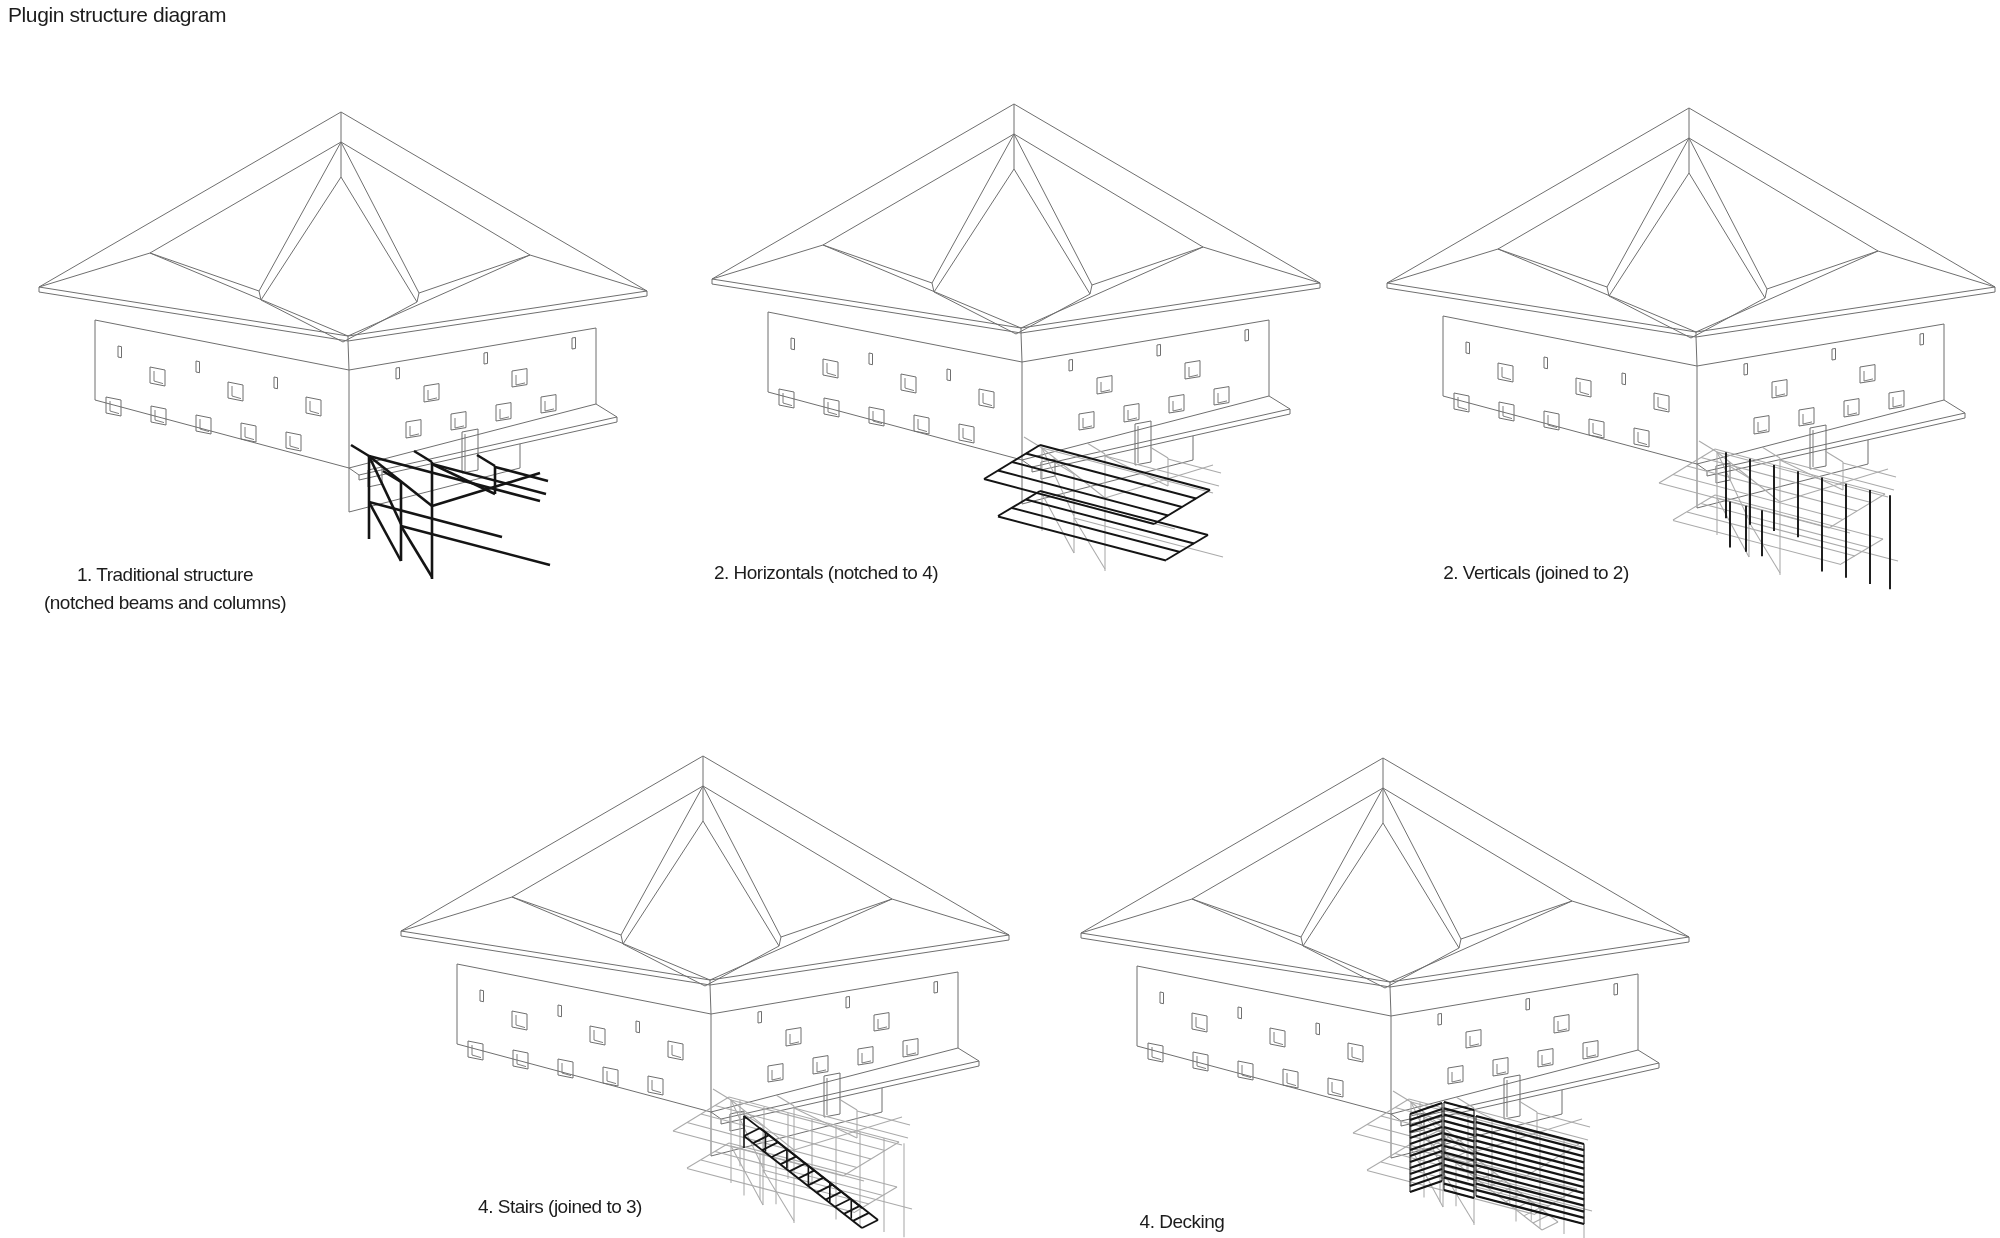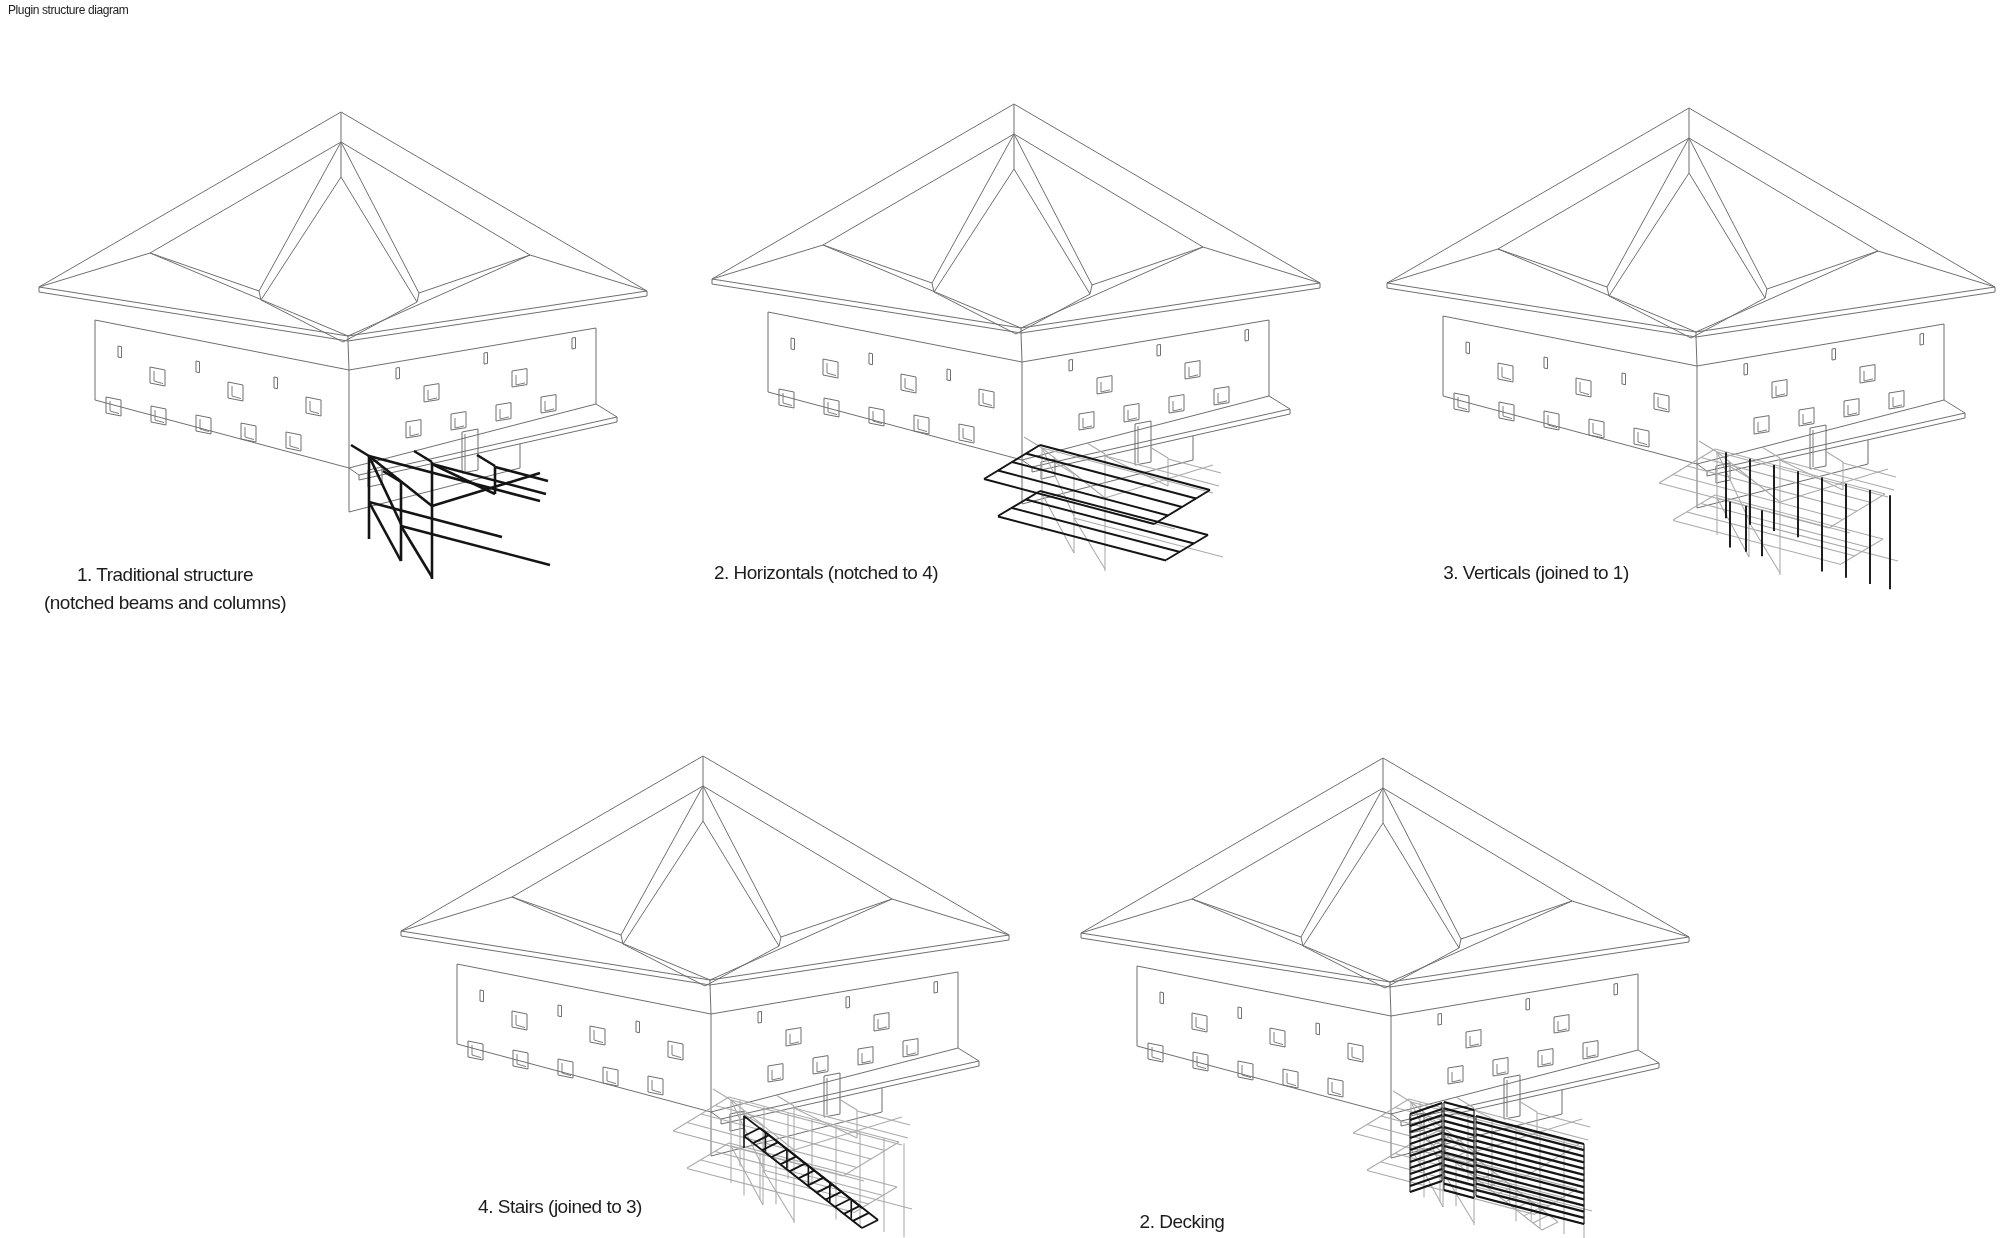--- a/index.html
+++ b/index.html
@@ -3,21 +3,21 @@
 <meta charset="utf-8">
 <style>
   html,body{margin:0;padding:0;}
   body{
     width:2000px;height:1238px;position:relative;overflow:hidden;
     background:#ffffff;
     font-family:"Liberation Sans","DejaVu Sans",sans-serif;
   }
   .title{
     position:absolute;left:8px;top:3px;
-    font-size:12px;letter-spacing:-0.4px;color:#1c1c1c;
+    font-size:21px;letter-spacing:-0.4px;color:#1c1c1c;
     white-space:pre;
   }
   .panel{position:absolute;width:660px;height:560px;}
   .panel svg{width:660px;height:560px;display:block;}
   .caption{
     position:absolute;width:340px;
     font-size:19px;line-height:28px;letter-spacing:-0.5px;
     color:#1c1c1c;text-align:center;white-space:pre-line;
   }
 </style>
@@ -775,15 +775,15 @@
         <path d="M424,463.6923076923077L532,491.6923076923077" fill="none" stroke="#141414" stroke-width="2.3" stroke-linejoin="miter" stroke-linecap="butt"></path>
         <path d="M424,469.84615384615387L532,497.84615384615387" fill="none" stroke="#141414" stroke-width="2.3" stroke-linejoin="miter" stroke-linecap="butt"></path>
         <path d="M424,476L532,504" fill="none" stroke="#141414" stroke-width="2.3" stroke-linejoin="miter" stroke-linecap="butt"></path>
       </g>
     </svg>
 </div>
 
 <div class="caption" style="left:-5px;top:561px">1. Traditional structure
 (notched beams and columns)</div>
 <div class="caption" style="left:656px;top:559px">2. Horizontals (notched to 4)</div>
-<div class="caption" style="left:1366px;top:559px">3. Verticals (joined to 1)</div>
+<div class="caption" style="left:1366px;top:559px">2. Verticals (joined to 2)</div>
 <div class="caption" style="left:390px;top:1193px">4. Stairs (joined to 3)</div>
-<div class="caption" style="left:1012px;top:1208px">2. Decking</div>
+<div class="caption" style="left:1012px;top:1208px">4. Decking</div>
 
 </body></html>

